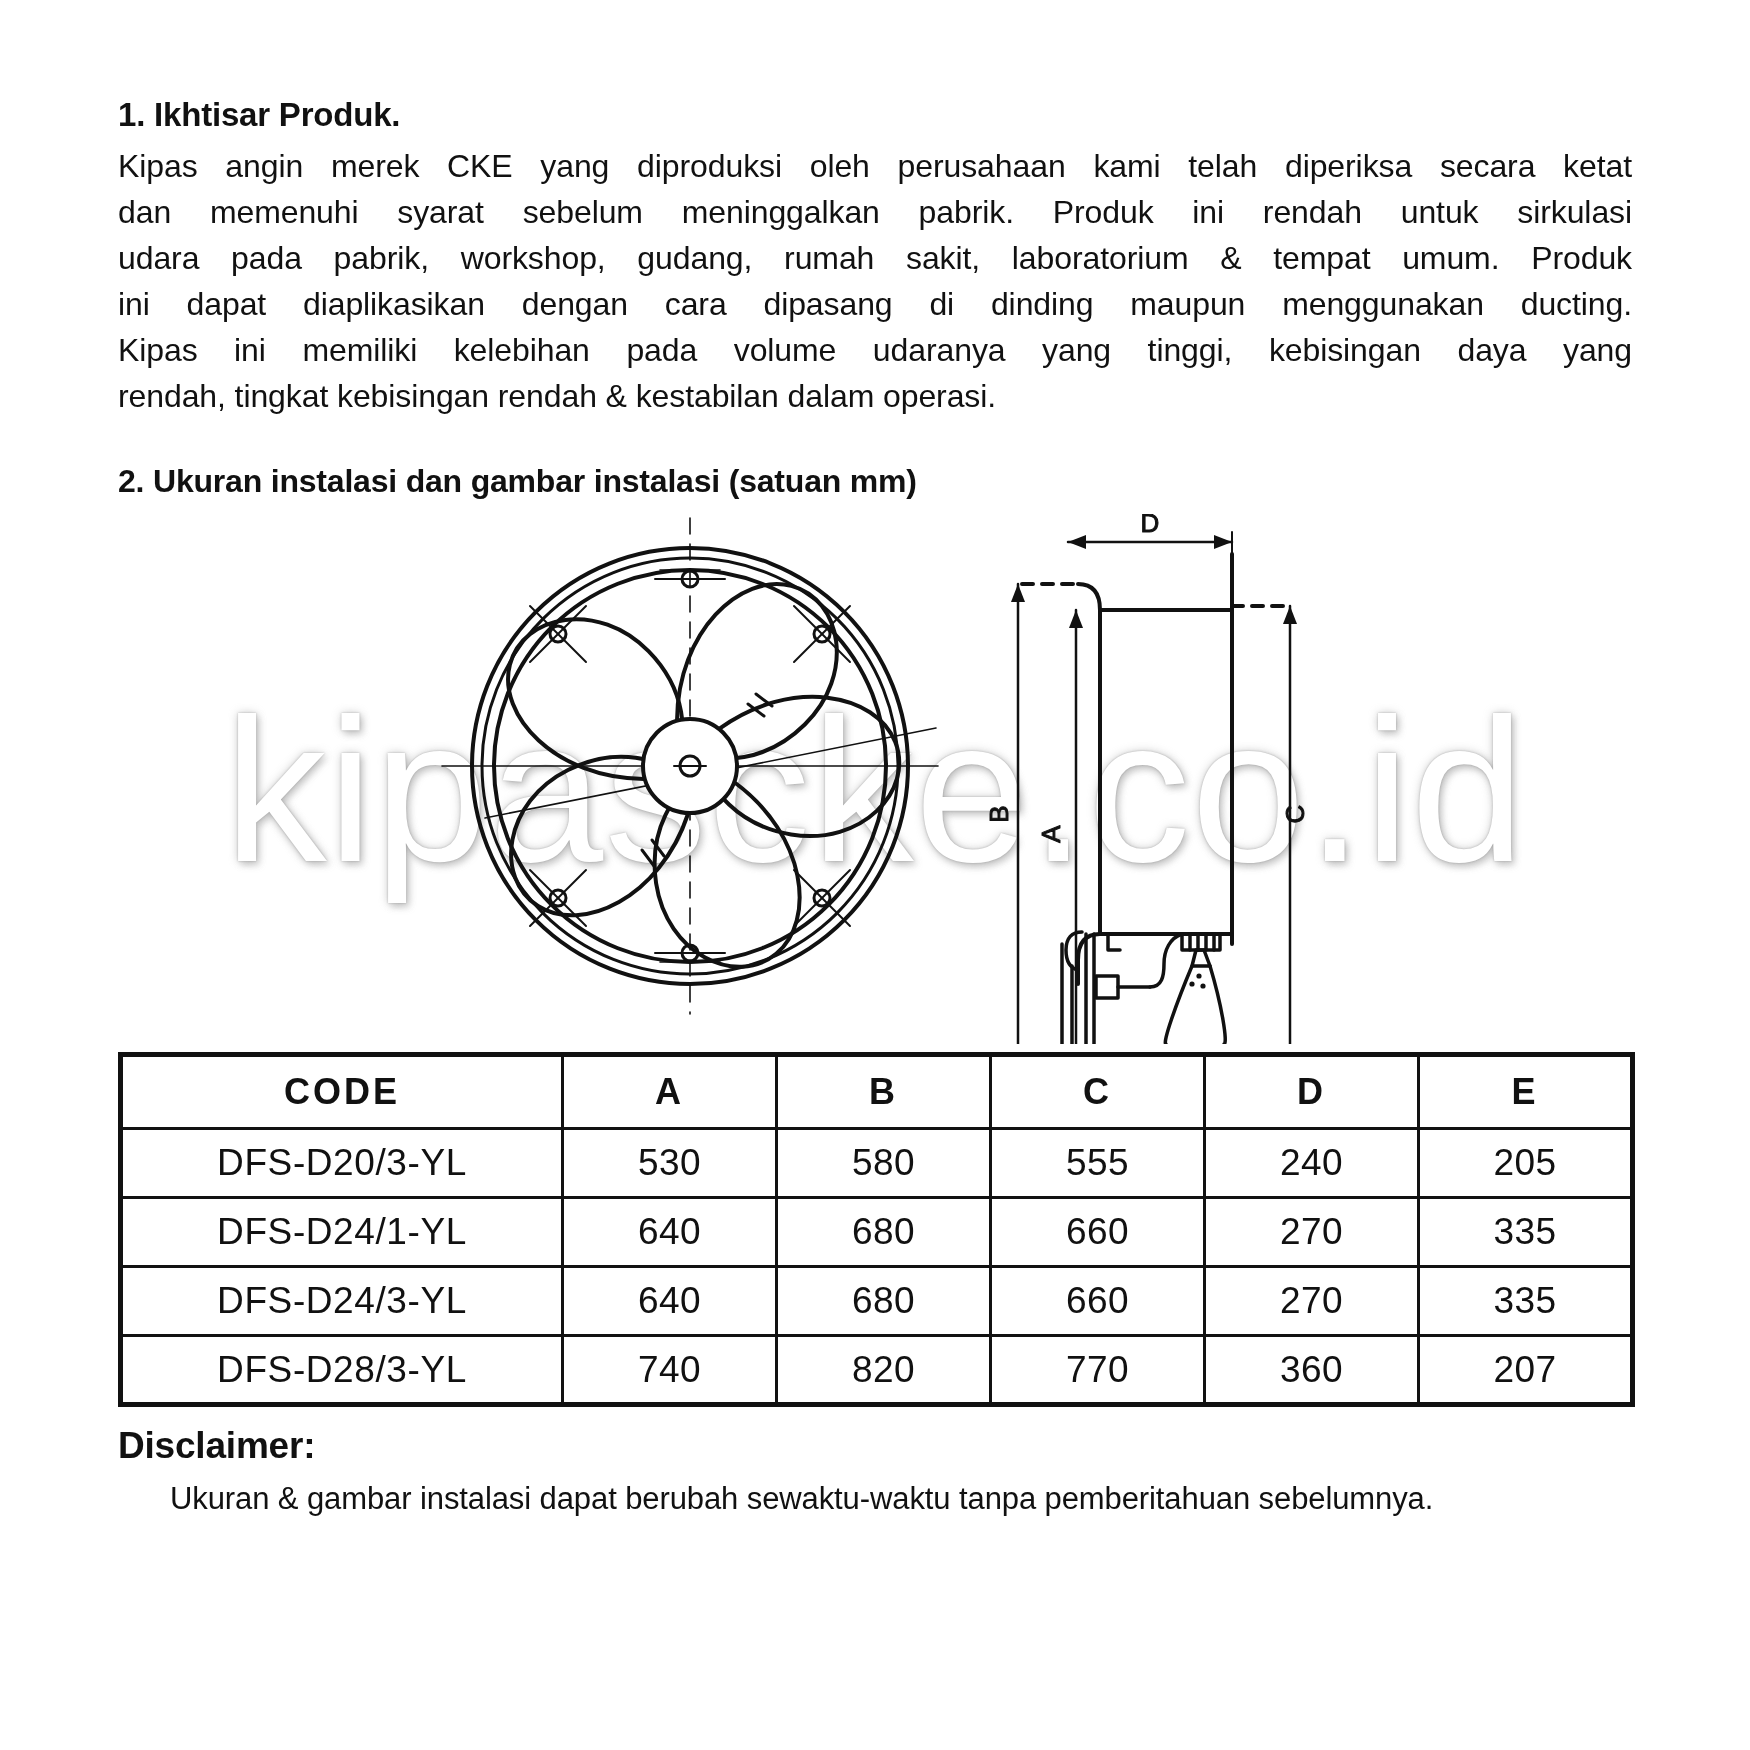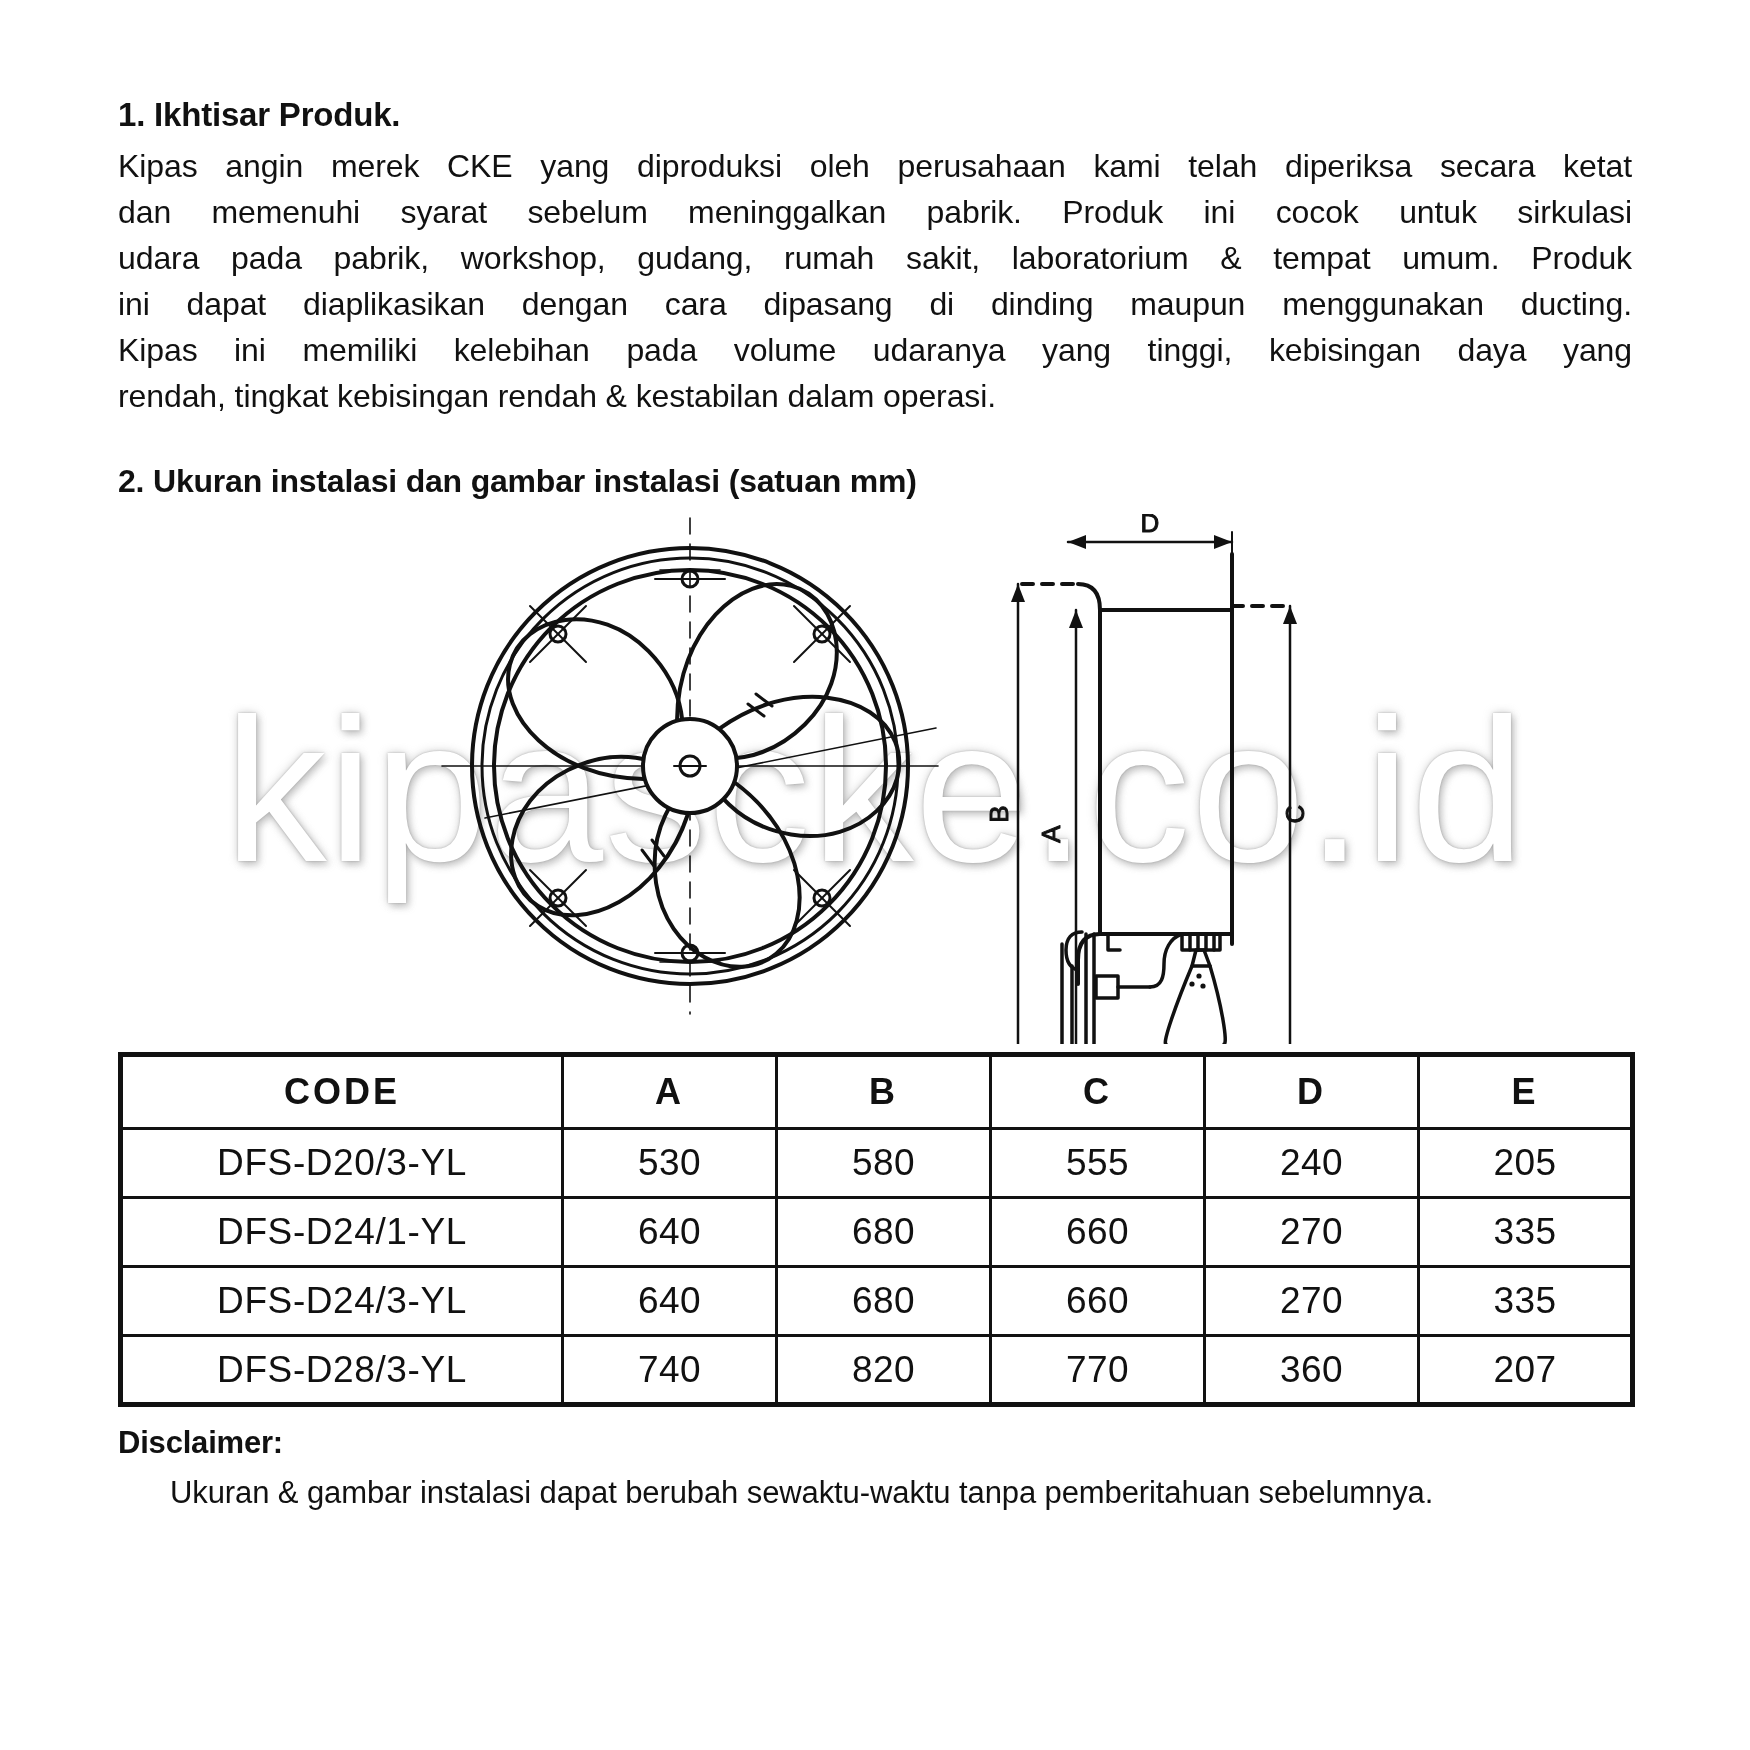--- a/index.html
+++ b/index.html
@@ -129,21 +129,21 @@
   col.c-dim  { width: 214px; }
 
   
   #disclaimer {
     position: relative;
     z-index: 3;
     padding: 0 118px;
     margin-top: 18px;
   }
   #disclaimer .dtitle {
-    font-size: 31px;
+    font-size: 37px;
     font-weight: bold;
     letter-spacing: -0.2px;
   }
   #disclaimer .dtext {
     font-size: 31px;
     margin-top: 14px;
     padding-left: 8px;
     letter-spacing: -0.1px;
     margin-left: 44px;
   }
@@ -161,21 +161,21 @@
 <div id="page">
 
   <div id="watermark">kipascke.co.id</div>
 
   <div id="content">
 
     <div class="heading">1. Ikhtisar Produk.</div>
 
     <div class="para">
       <span class="j">Kipas angin merek CKE yang diproduksi oleh perusahaan kami telah diperiksa secara ketat</span>
-      <span class="j">dan memenuhi syarat sebelum meninggalkan pabrik. Produk ini cocok untuk sirkulasi</span>
+      <span class="j">dan memenuhi syarat sebelum meninggalkan pabrik. Produk ini rendah untuk sirkulasi</span>
       <span class="j">udara pada pabrik, workshop, gudang, rumah sakit, laboratorium &amp; tempat umum. Produk</span>
       <span class="j">ini dapat diaplikasikan dengan cara dipasang di dinding maupun menggunakan ducting.</span>
       <span class="j">Kipas ini memiliki kelebihan pada volume udaranya yang tinggi, kebisingan daya yang</span>
       <span>rendah, tingkat kebisingan rendah &amp; kestabilan dalam operasi.</span>
     </div>
 
     <div class="heading2">2. Ukuran instalasi dan gambar instalasi (satuan mm)</div>
   </div>
 
   <div id="drawing">

